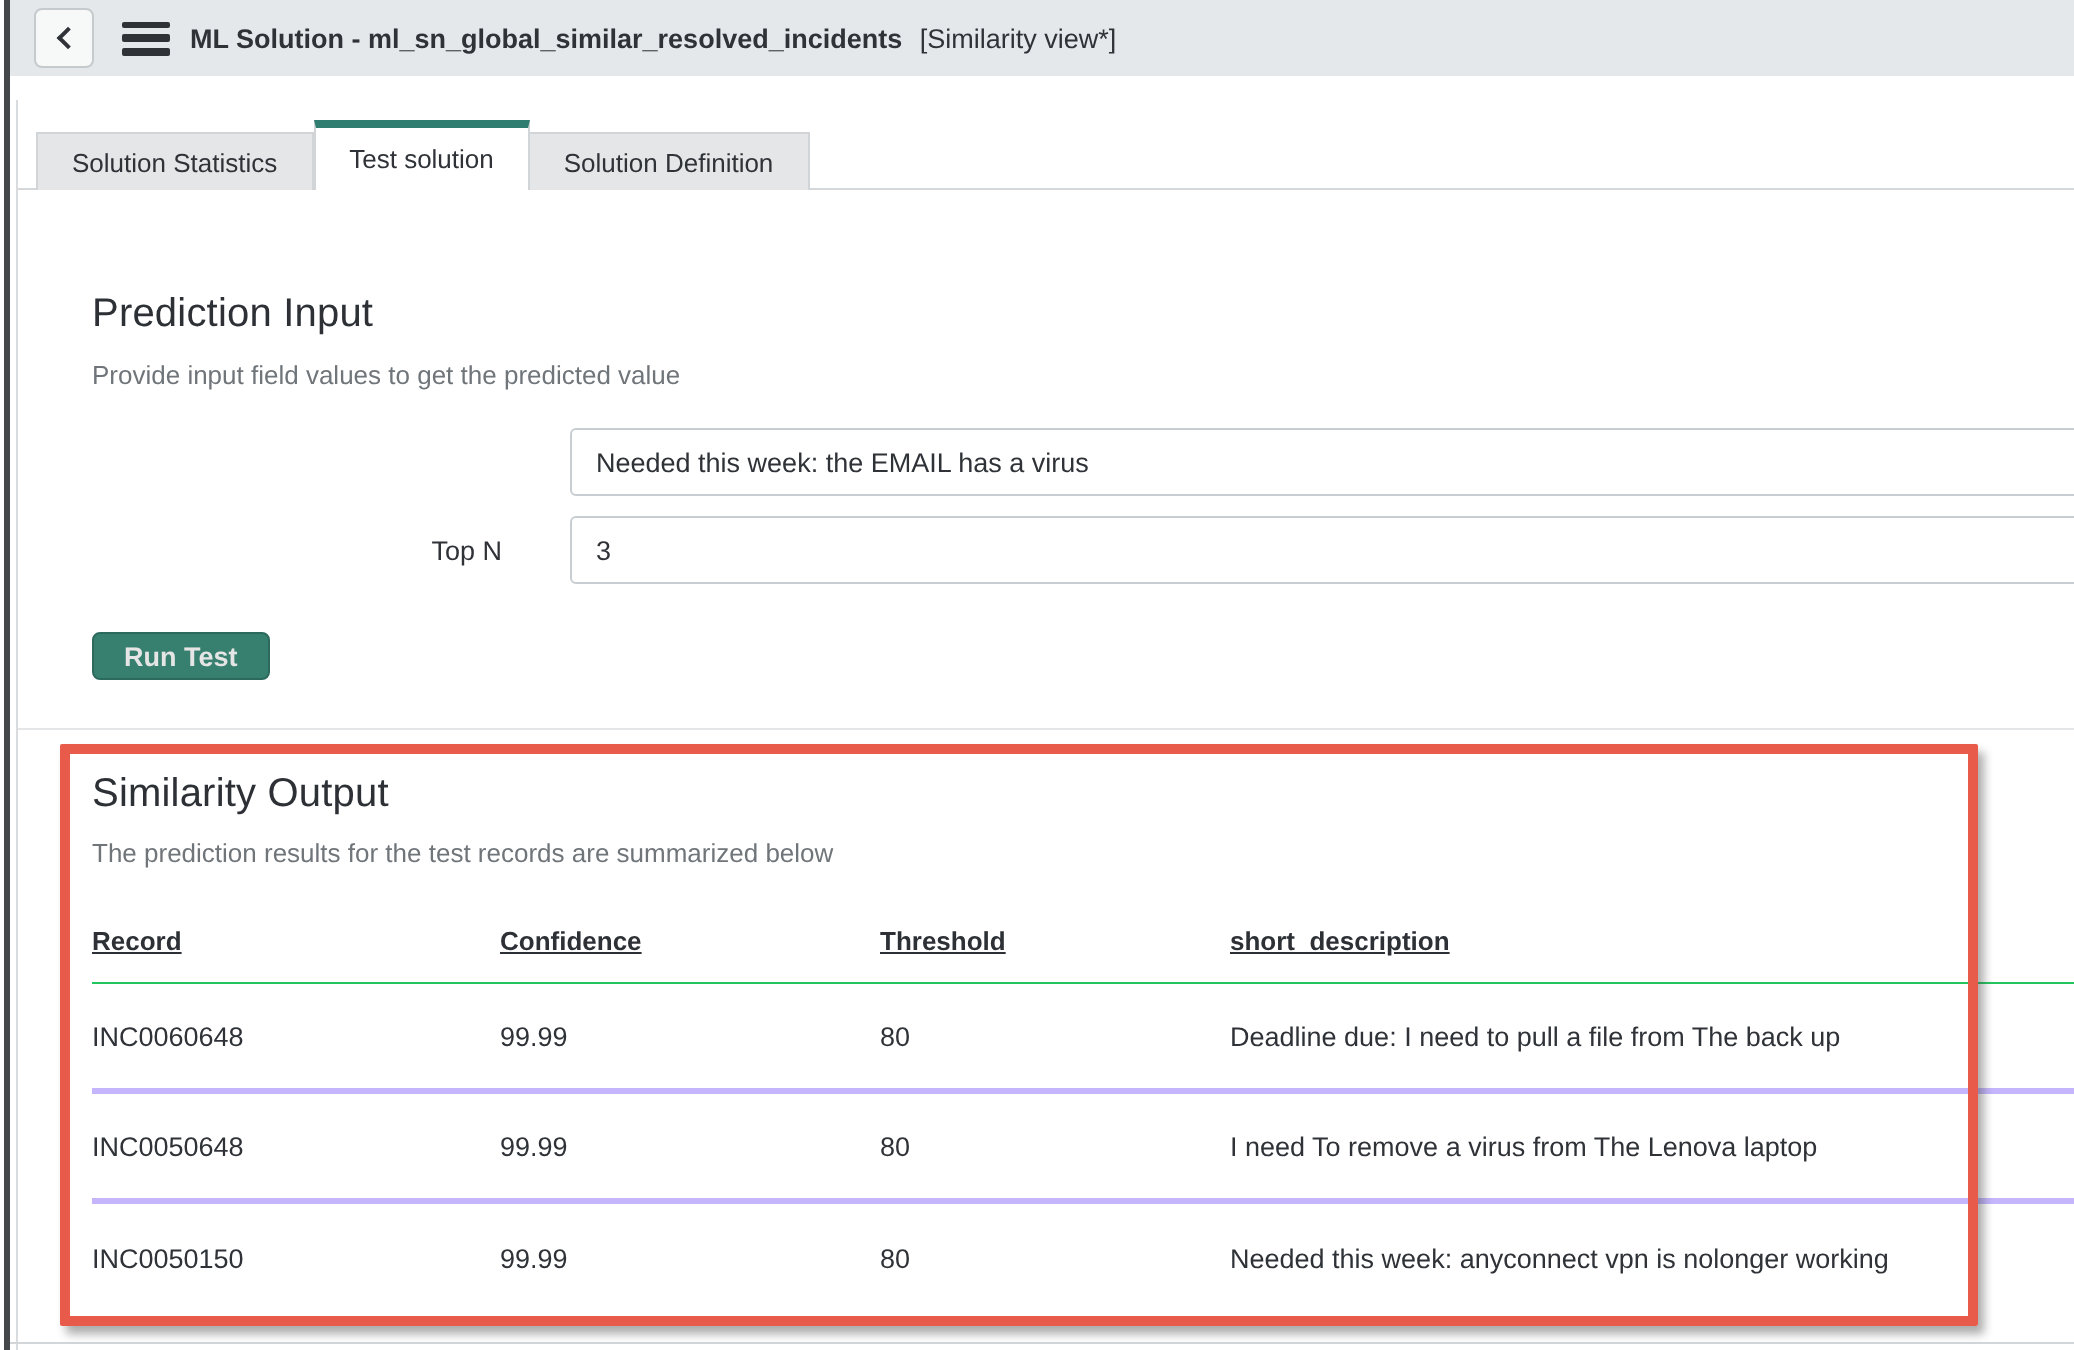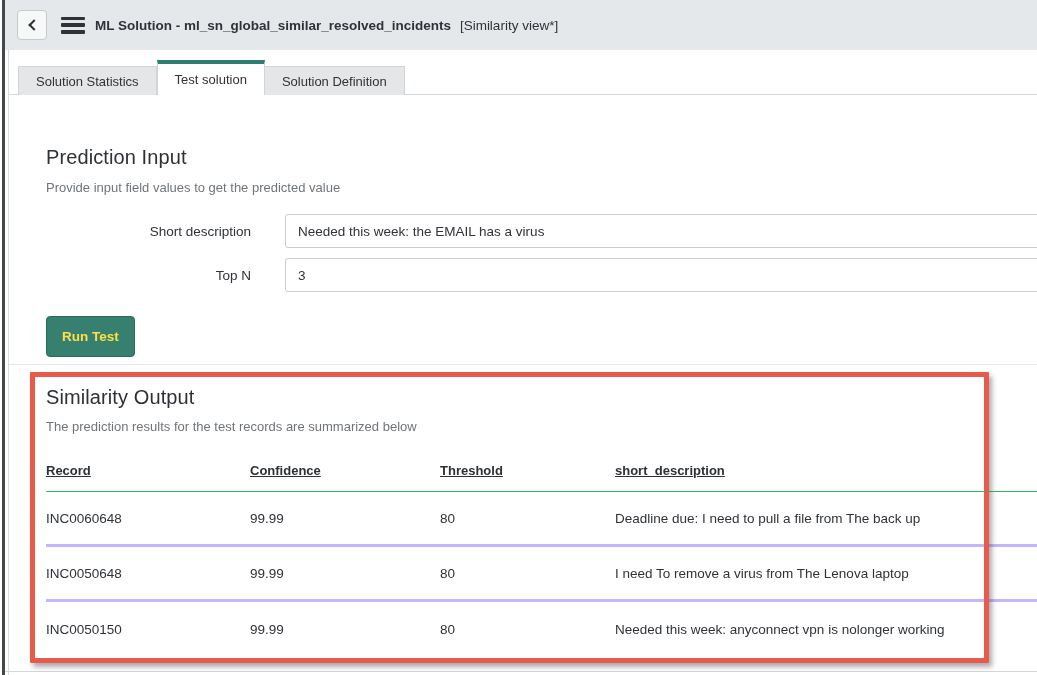--- a/index.html
+++ b/index.html
@@ -8,21 +8,21 @@
     position:relative; width:1037px; height:675px; overflow:hidden;
     font-family:"Liberation Sans", sans-serif; background:#ffffff; color:#2f3338;
   }
   
   .edge-line { position:absolute; left:2px; top:0; width:3px; height:675px; background:#43474a; }
   .pane-border { position:absolute; left:8px; top:50px; width:1px; bottom:0; background:#d9dcde; }
   .bottom-line { position:absolute; left:5px; right:0; top:671px; height:1px; background:#d3d6d8; }
 
   
   .header {
-    position:absolute; left:5px; right:0; top:0; height:50px;
+    position:absolute; left:5px; right:0; top:0; height:38px;
     background:#e5e8ea; display:flex; align-items:center; padding-left:12px;
   }
   .back-btn {
     width:30px; height:30px; background:#f7f8f8; border:1px solid #c5cacd;
     border-radius:4px; display:flex; align-items:center; justify-content:center; cursor:pointer;
   }
   .chevron-left {
     width:8px; height:8px; border-left:2.5px solid #2f3338; border-bottom:2.5px solid #2f3338;
     transform:rotate(45deg); margin-left:3px;
   }
@@ -59,23 +59,23 @@
     display:flex; align-items:center; justify-content:flex-end;
     font-size:13.5px; color:#2f3338;
   }
   .form-input {
     position:absolute; left:285px; right:-4px; top:0; height:34px;
     border:1px solid #c8cdd1; border-radius:3px; background:#fff;
     font-family:"Liberation Sans", sans-serif; font-size:13.5px; color:#2f3338;
     padding:0 12px; outline:none;
   }
   .run-btn {
-    position:absolute; left:46px; top:316px; height:41px; padding:0 15px;
+    position:absolute; left:46px; top:316px; height:24px; padding:0 15px;
     background:#377f6f; border:1px solid #2b6a5c; border-radius:4px;
-    color:#fde047; font-family:"Liberation Sans", sans-serif; font-size:13.5px; font-weight:bold; cursor:pointer;
+    color:#e5e5e5; font-family:"Liberation Sans", sans-serif; font-size:13.5px; font-weight:bold; cursor:pointer;
   }
   .divider { position:absolute; left:9px; right:0; top:364px; height:1px; background:#e4e6e8; }
 
   
   .out-table { position:absolute; left:46px; right:0; top:455px; font-size:13.5px; }
   .t-head {
     display:grid; grid-template-columns:204px 190px 175px 1fr;
     font-weight:bold; font-size:13px; color:#2d3136;
     padding:8px 0 13px 0; border-bottom:1px solid #22c55e;text-decoration:underline;
   }
@@ -127,21 +127,20 @@
     </div>
     <div class="tab">
       <span>Solution Definition</span>
     </div>
   </div>
 
   <div class="h-section" style="top:146px;">Prediction Input</div>
   <div class="sub-section" style="top:180px;">Provide input field values to get the predicted value</div>
 
   <div class="form-row" style="top:214px;">
-    <label class="form-label">Short description</label>
     <input class="form-input" type="text" value="Needed this week: the EMAIL has a virus" style="">
   </div>
 
   <div class="form-row" style="top:258px;padding-left:36px;">
     <label class="form-label">Top N</label>
     <input class="form-input" type="text" value="3" style="">
   </div>
 
   <button class="run-btn">Run Test</button>
 

